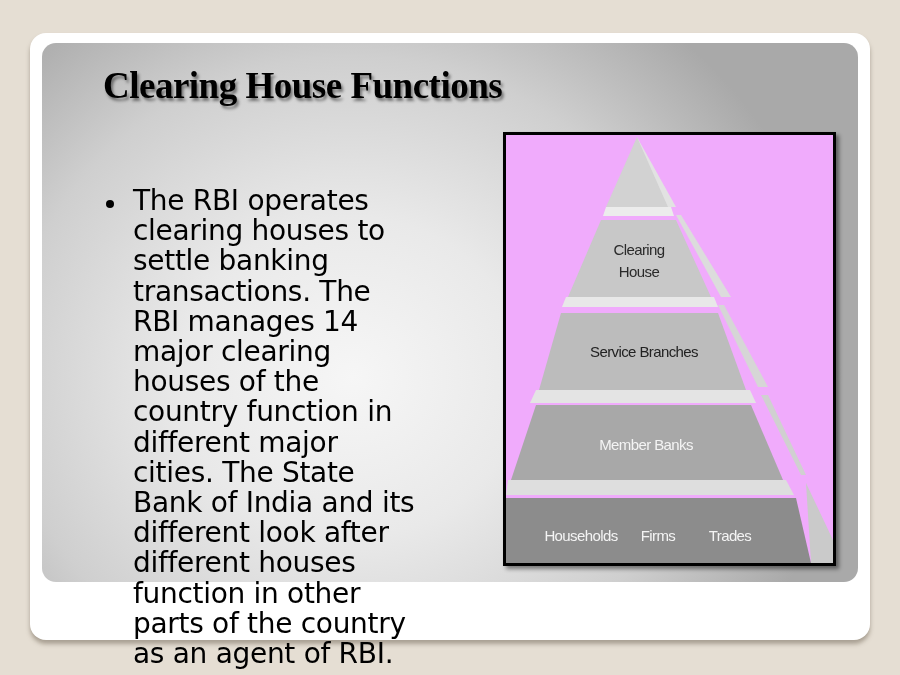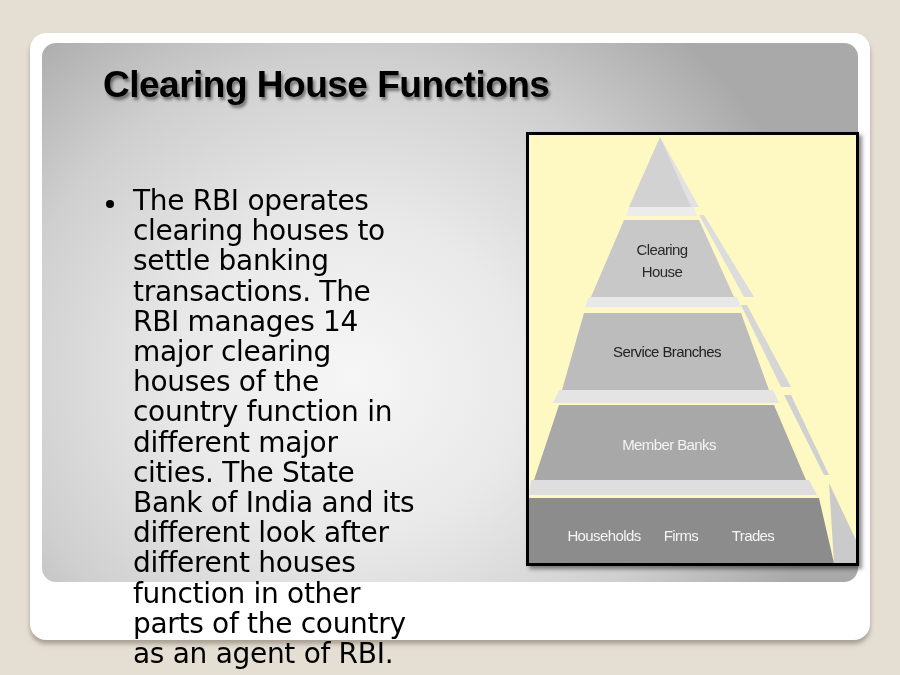--- a/index.html
+++ b/index.html
@@ -15,45 +15,44 @@
     box-shadow:0 4px 4px rgba(120,110,95,0.55);
   }
   .panel {
     position:absolute; left:42px; top:43px; width:816px; height:539px;
     border-radius:14px;
     background:
       radial-gradient(ellipse 60% 85% at 38% 62%, #f6f6f6 0%, #e9e9e9 35%, #cfcfcf 70%, #a9a9a9 100%);
   }
   .title {
     position:absolute; left:103px; top:64px;
-    font-family:Liberation Sans, sans-serif; font-weight:bold;
+    font-family:Liberation Serif, serif; font-weight:bold;
     font-size:37px; letter-spacing:-0.5px; color:#000;
     text-shadow:2px 3px 3px rgba(0,0,0,0.45);
     margin:0; white-space:nowrap;
   }
   .bullet-list {
     position:absolute; left:96px; top:178px; width:380px;
     margin:8px; padding:0; list-style:none;
   }
   .bullet-item { position:relative; padding-left:29px; }
   .bullet-dot {
     position:absolute; left:2px; top:14px;
     width:8px; height:8px; border-radius:50%; background:#000;
   }
   .bullet-text {
     font-family:"DejaVu Sans", sans-serif; font-size:28px;
     line-height:30.2px; color:#000; letter-spacing:-0.3px;
     display:block;
   }
   .figure {
     position:absolute; left:503px; top:132px; width:327px; height:428px;
-    background:#fef9c3; border:3px solid #000;
+    background:#f0abfc; border:3px solid #000;
     box-shadow:3px 3px 4px rgba(0,0,0,0.45);
     overflow:hidden;
-    margin-left:23px;
   }
   .figure svg { display:block; }
   .tier-label {
     font-family:"Liberation Sans", sans-serif;
     font-size:15px; letter-spacing:-0.6px;
   }
 </style>
 </head>
 <body>
 

